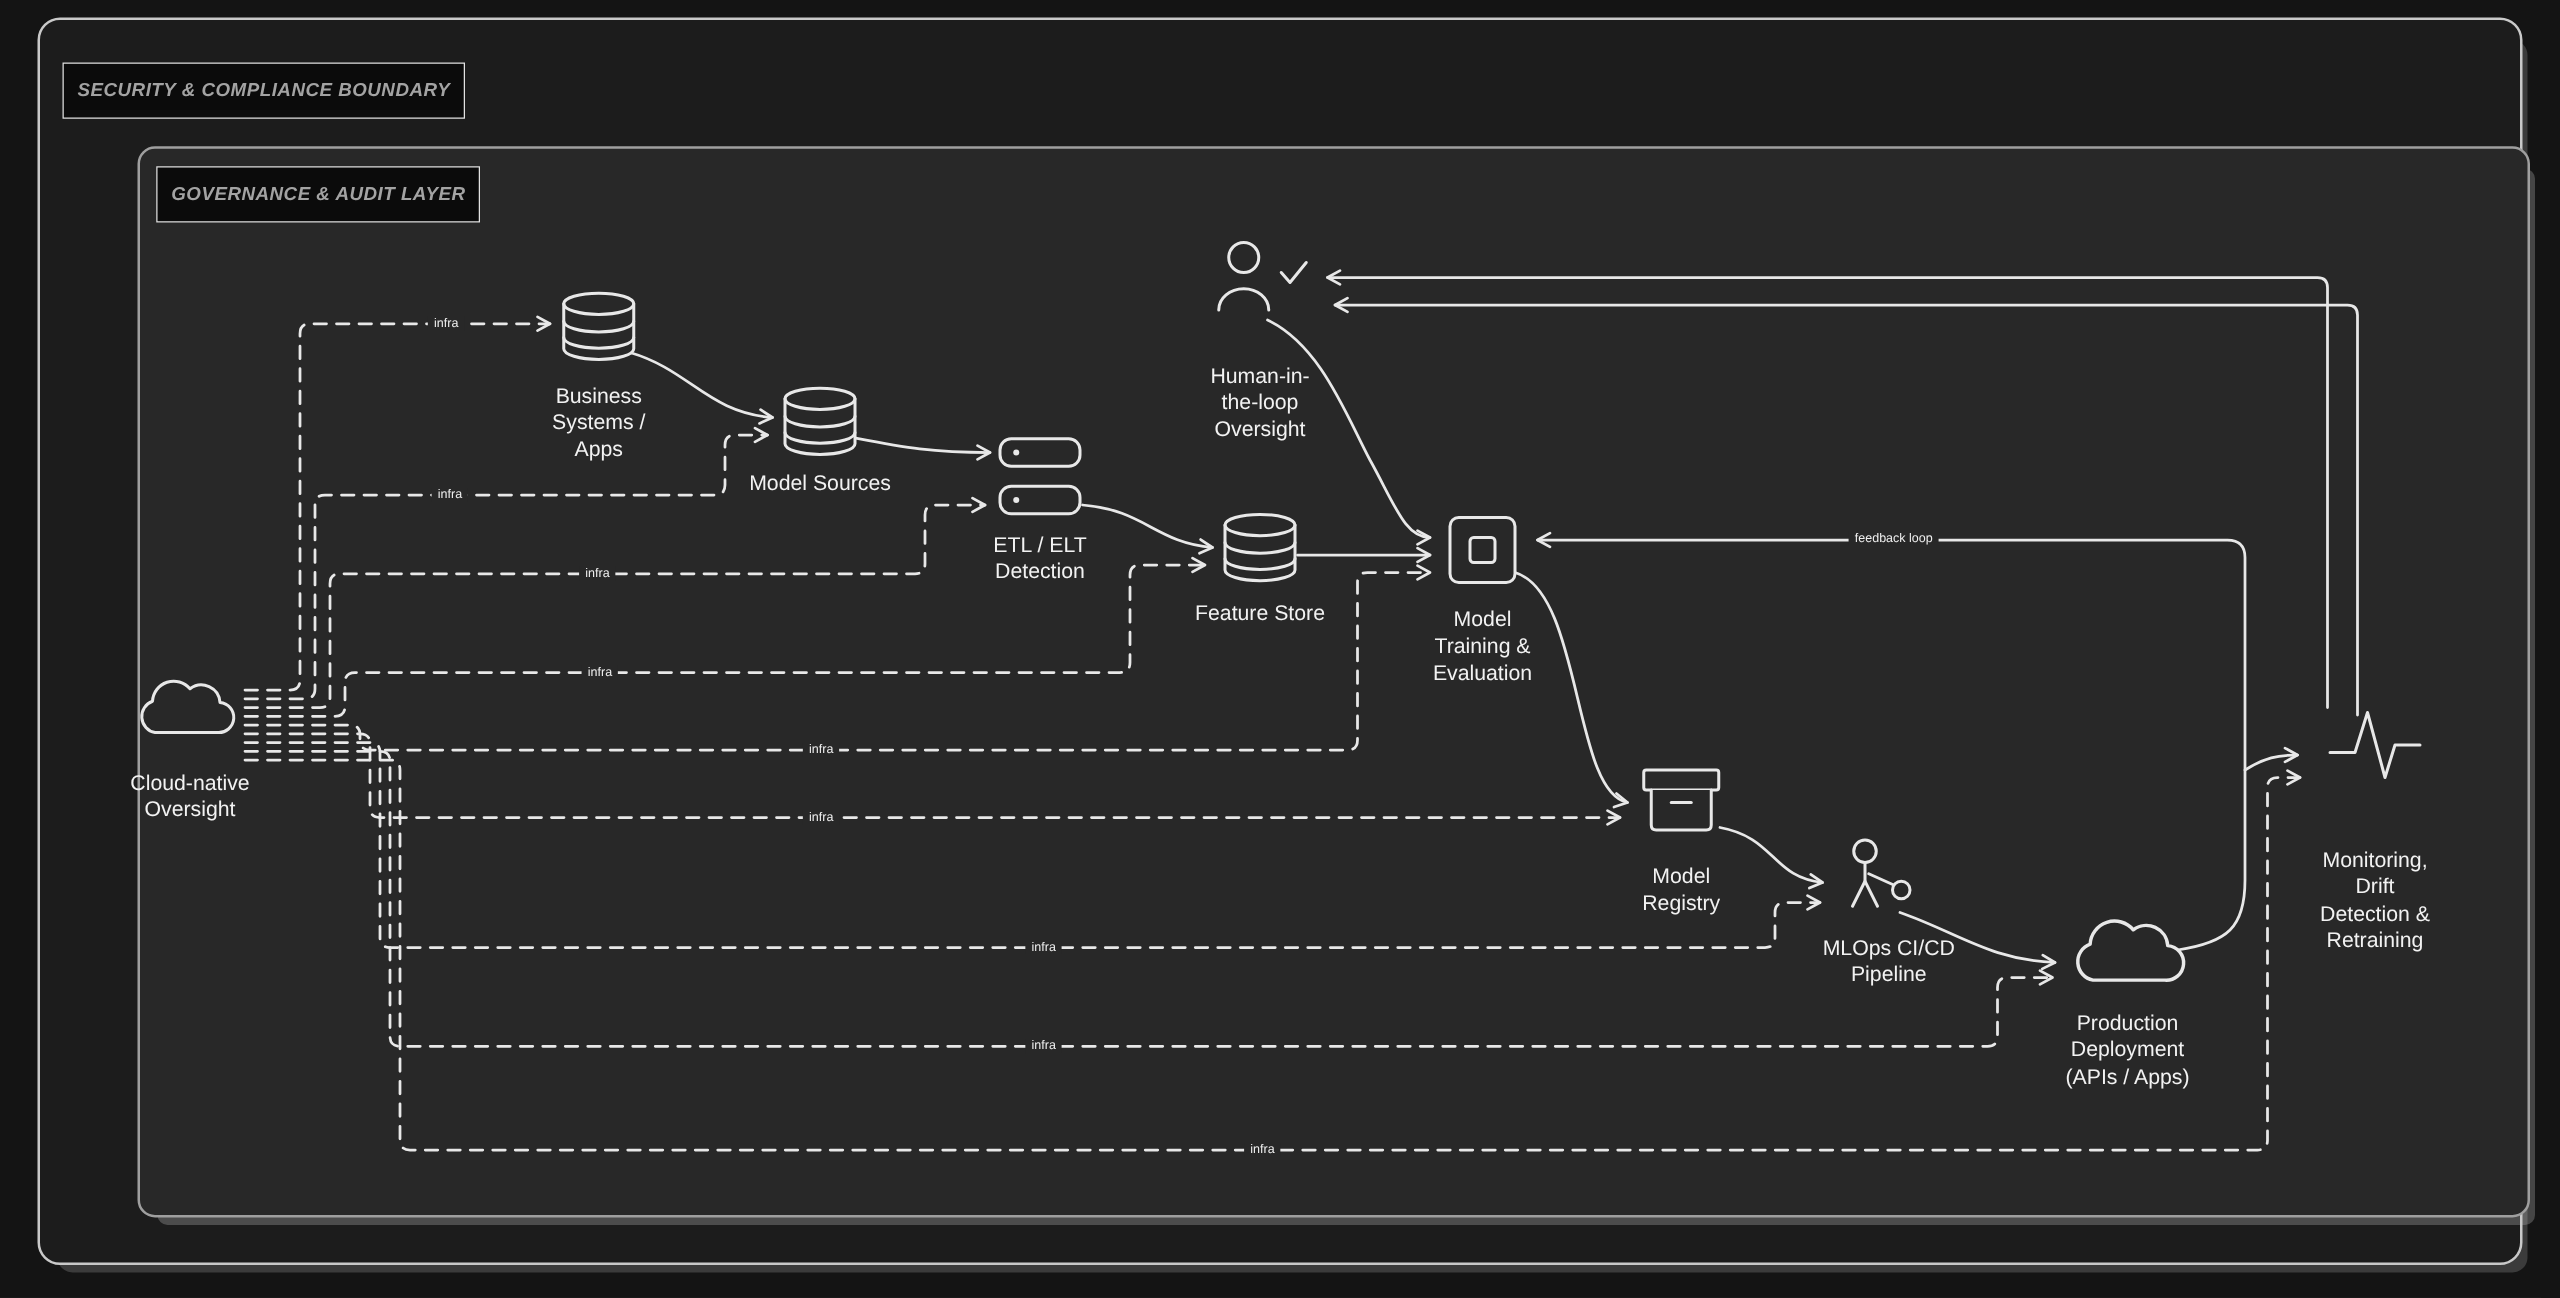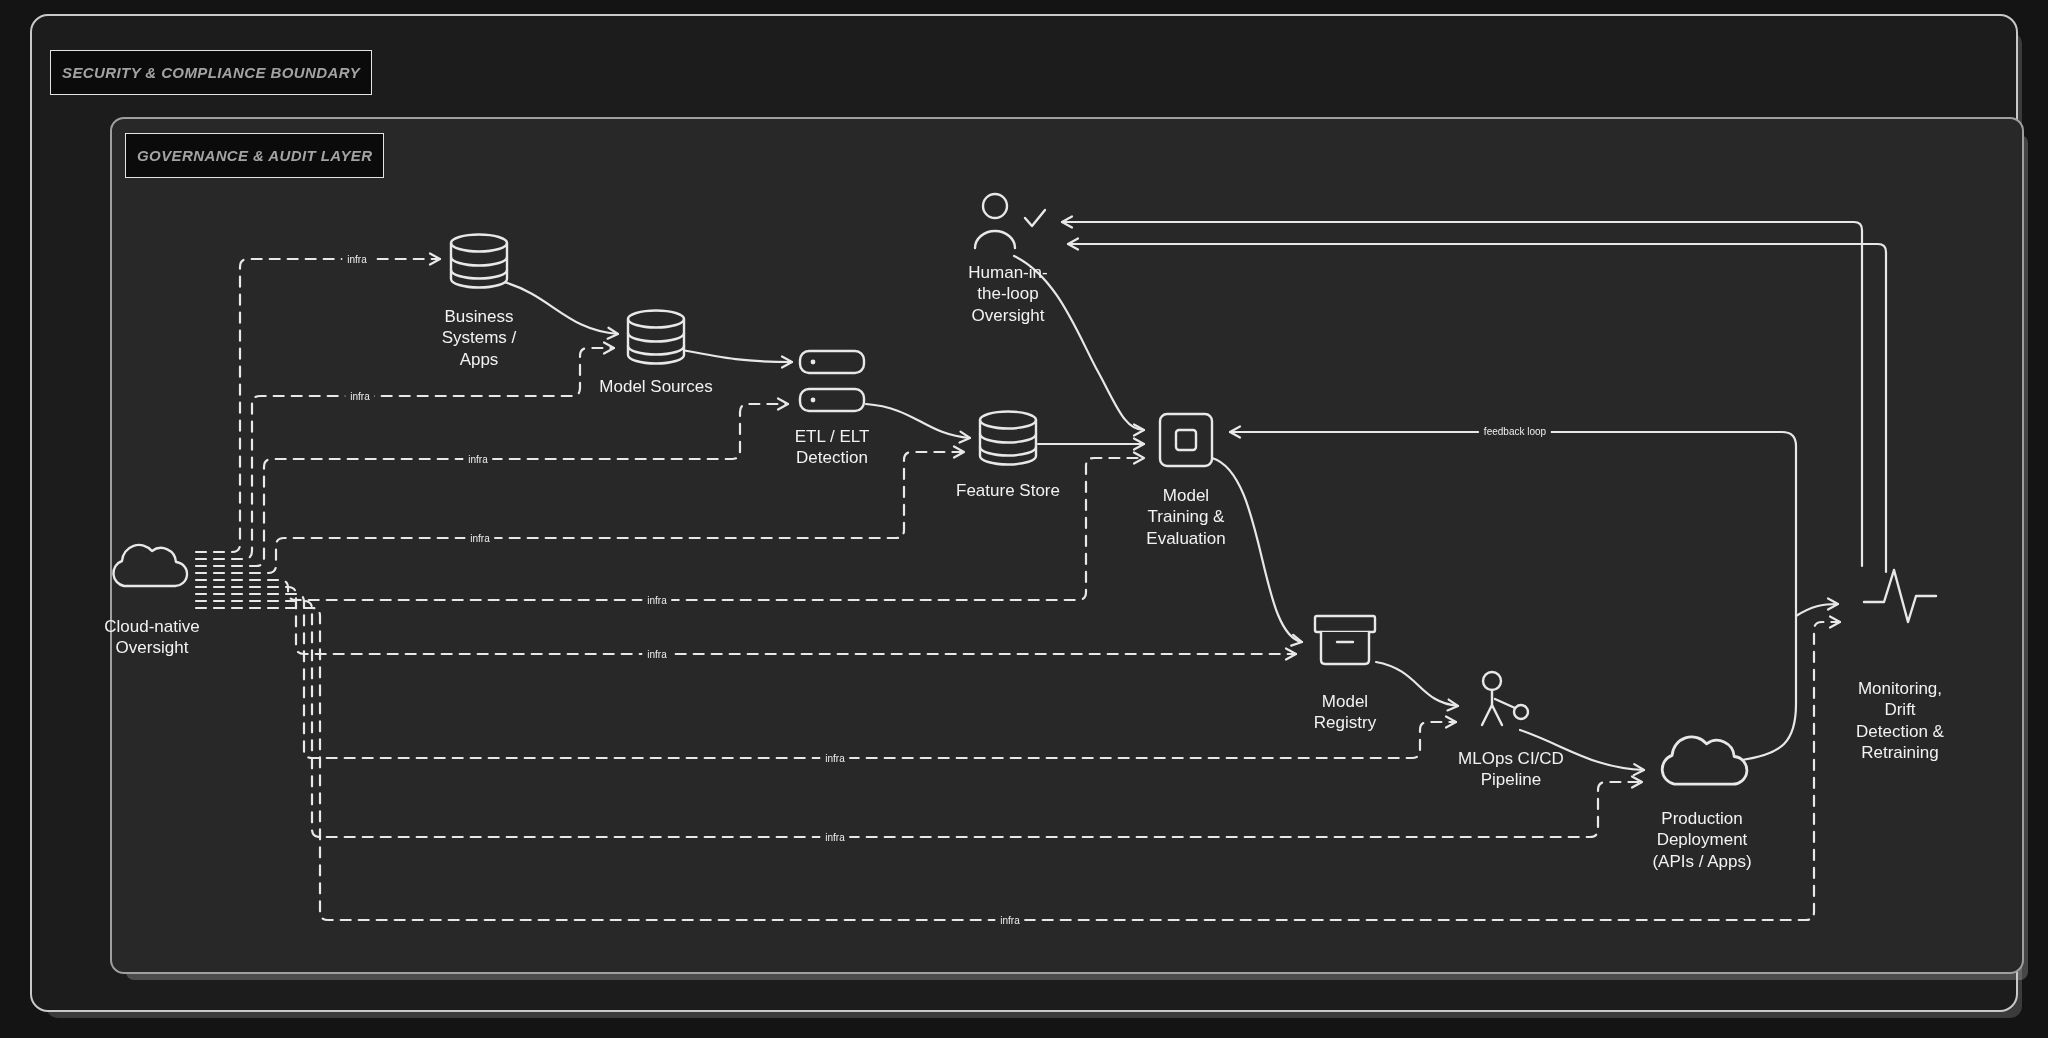--- a/index.html
+++ b/index.html
@@ -171,21 +171,21 @@
 
   <div class="node-label" style="left:152px;top:637px">Cloud-native
 Oversight</div>
   <div class="node-label" style="left:479px;top:338px">Business
 Systems /
 Apps</div>
   <div class="node-label" style="left:656px;top:387px">Model Sources</div>
   <div class="node-label" style="left:832px;top:447px">ETL / ELT
 Detection</div>
   <div class="node-label" style="left:1008px;top:491px">Feature Store</div>
-  <div class="node-label" style="left:1008px;top:294px">Human-in-
+  <div class="node-label" style="left:1008px;top:322px">Human-in-
 the-loop
 Oversight</div>
   <div class="node-label" style="left:1186px;top:517px">Model
 Training &amp;
 Evaluation</div>
   <div class="node-label" style="left:1345px;top:712px">Model
 Registry</div>
   <div class="node-label" style="left:1511px;top:769px">MLOps CI/CD
 Pipeline</div>
   <div class="node-label" style="left:1702px;top:840px">Production

